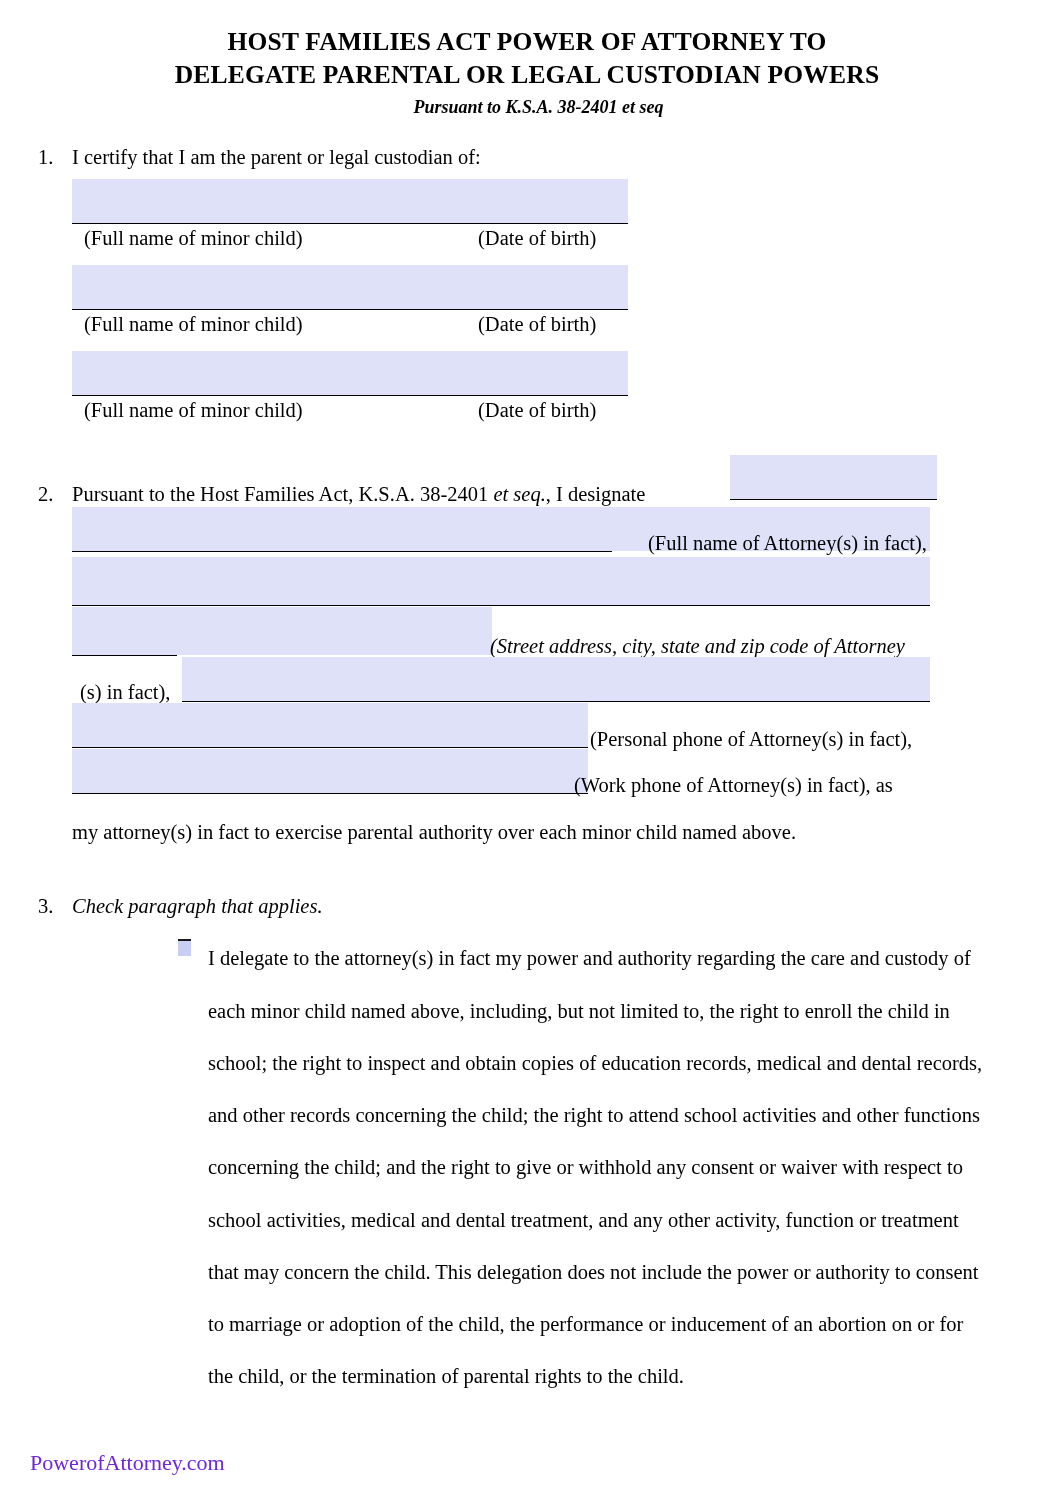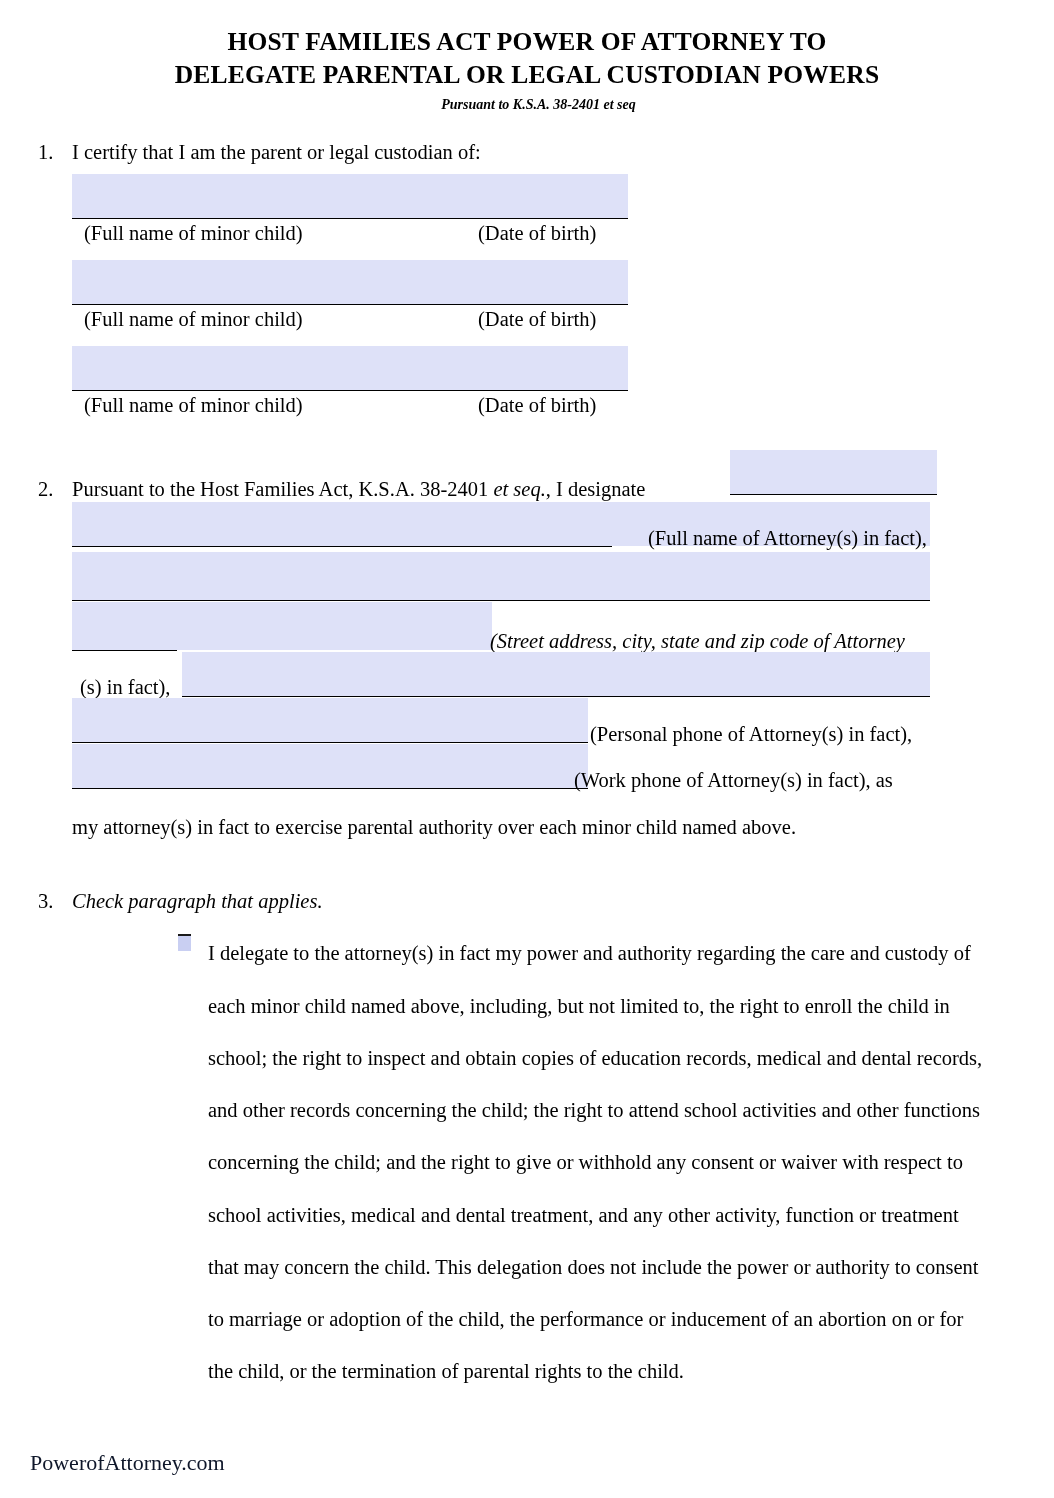--- a/index.html
+++ b/index.html
@@ -26,21 +26,21 @@
   }
   .doc-title {
     font-size: 25.5px;
     font-weight: bold;
     line-height: 1.28;
     letter-spacing: 0.2px;
     margin: 0 auto;
     width: 860px;
   }
   .doc-subtitle {
-    font-size: 14px;
+    font-size: 18px;
     font-style: italic;
     font-weight: bold;
     margin-top: 6px;
     padding-left: 23px;
   }
 
   
   .item {
     position: relative;
     font-size: 20.5px;
@@ -117,21 +117,21 @@
     border-top: 2px solid #1a1a1a;
     box-sizing: border-box;
   }
 
   
   .footer {
     position: absolute;
     left: 30px;
     bottom: 22px;
     font-size: 22px;
-    color: #0f172a;
+    color: #6d28d9;
   }
 </style>
 </head>
 <body>
 
 <div class="page">
 
   <div class="title-block">
     <div class="doc-title">
       <div>HOST FAMILIES ACT POWER OF ATTORNEY TO</div>

